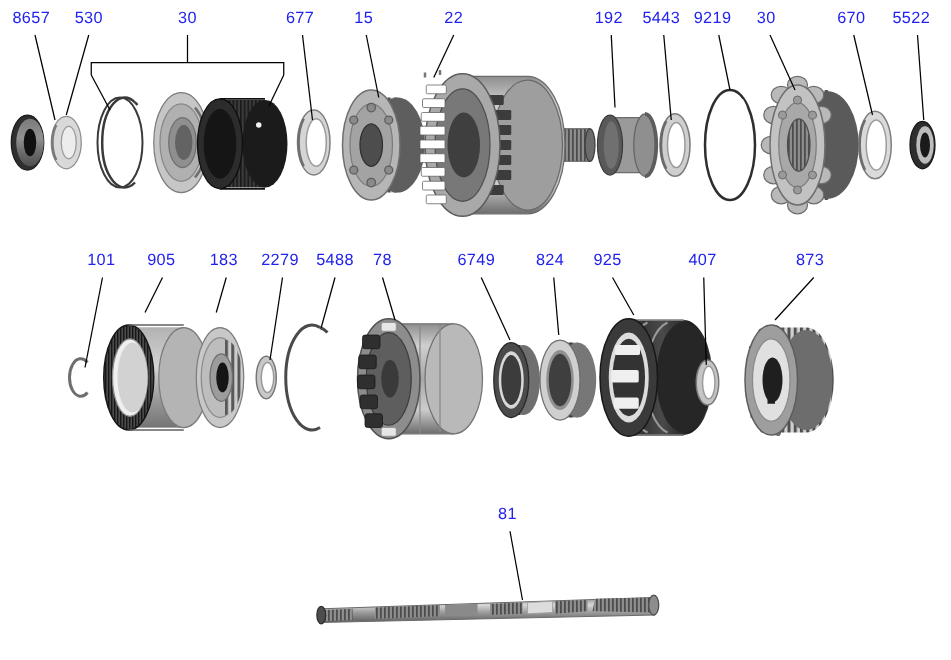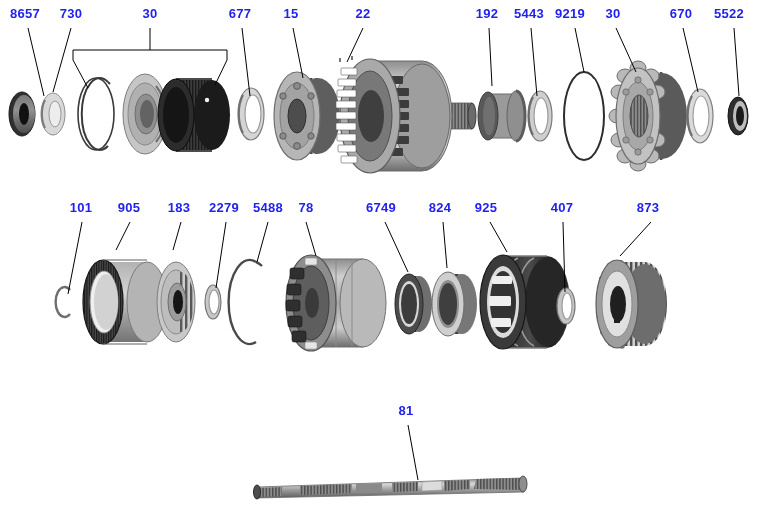--- a/index.html
+++ b/index.html
@@ -1,19 +1,19 @@
 <!DOCTYPE html>
 <html><head>
 <meta charset="utf-8">
 <style>
   html,body{margin:0;padding:0;background:#ffffff;}
   body{width:761px;height:528px;overflow:hidden;
        font-family:"Liberation Sans","DejaVu Sans",sans-serif;}
   #stage{position:relative;width:761px;height:528px;background:#ffffff;}
-  .callout{position:absolute;color:#2222ee;font-size:13px;font-weight:700;
+  .callout{position:absolute;color:#2222ee;font-size:13px;font-weight:400;
            letter-spacing:.3px;white-space:nowrap;transform:translateX(-50%);
            line-height:14px;}
   svg.overlay{position:absolute;left:0;top:0;width:761px;height:528px;
               pointer-events:none;}
 </style>
 </head>
 <body>
 
 <div id="stage">
 
@@ -376,21 +376,21 @@
       <line x1="443" y1="222" x2="447" y2="268"></line>
       <line x1="490" y1="222" x2="507" y2="252"></line>
       <line x1="563" y1="222" x2="565" y2="292"></line>
       <line x1="651" y1="222" x2="620" y2="256"></line>
 
       <line x1="408" y1="425" x2="418" y2="480"></line>
     </g>
   </svg>
 
   <div class="callout" style="left:25px;top:7px">8657</div>
-  <div class="callout" style="left:71px;top:7px">730</div>
+  <div class="callout" style="left:71px;top:7px">530</div>
   <div class="callout" style="left:150px;top:7px">30</div>
   <div class="callout" style="left:240px;top:7px">677</div>
   <div class="callout" style="left:291px;top:7px">15</div>
   <div class="callout" style="left:363px;top:7px">22</div>
   <div class="callout" style="left:487px;top:7px">192</div>
   <div class="callout" style="left:529px;top:7px">5443</div>
   <div class="callout" style="left:570px;top:7px">9219</div>
   <div class="callout" style="left:613px;top:7px">30</div>
   <div class="callout" style="left:681px;top:7px">670</div>
   <div class="callout" style="left:729px;top:7px">5522</div>

